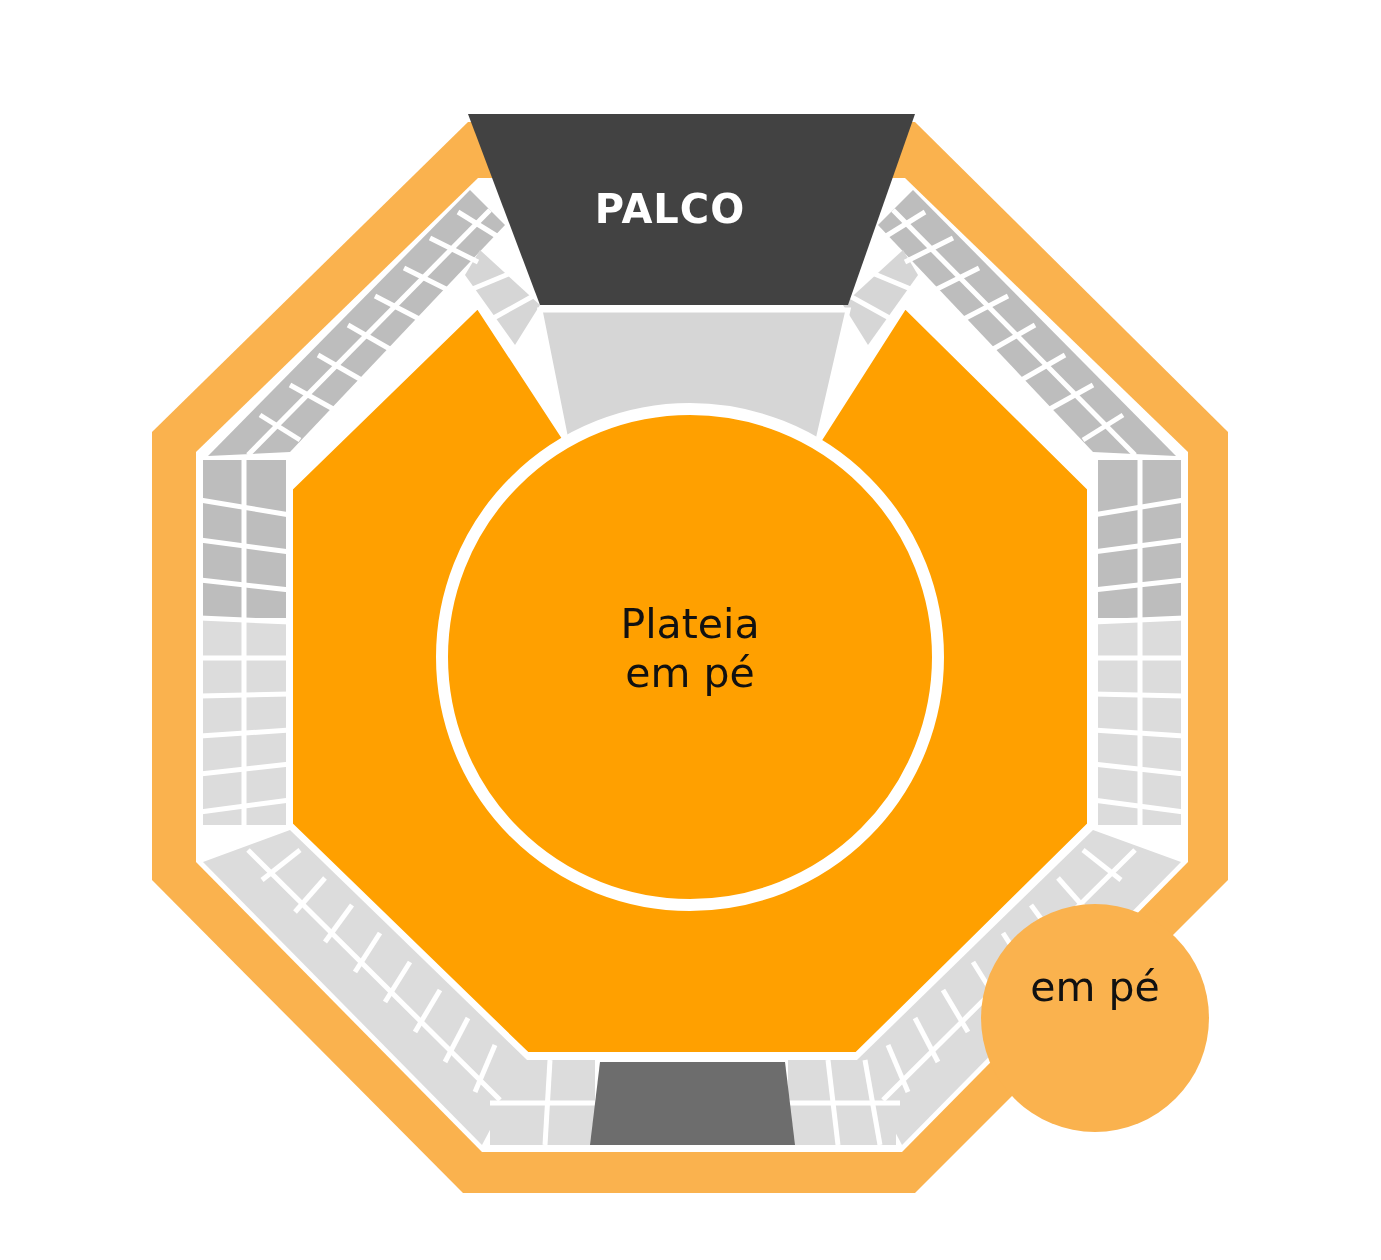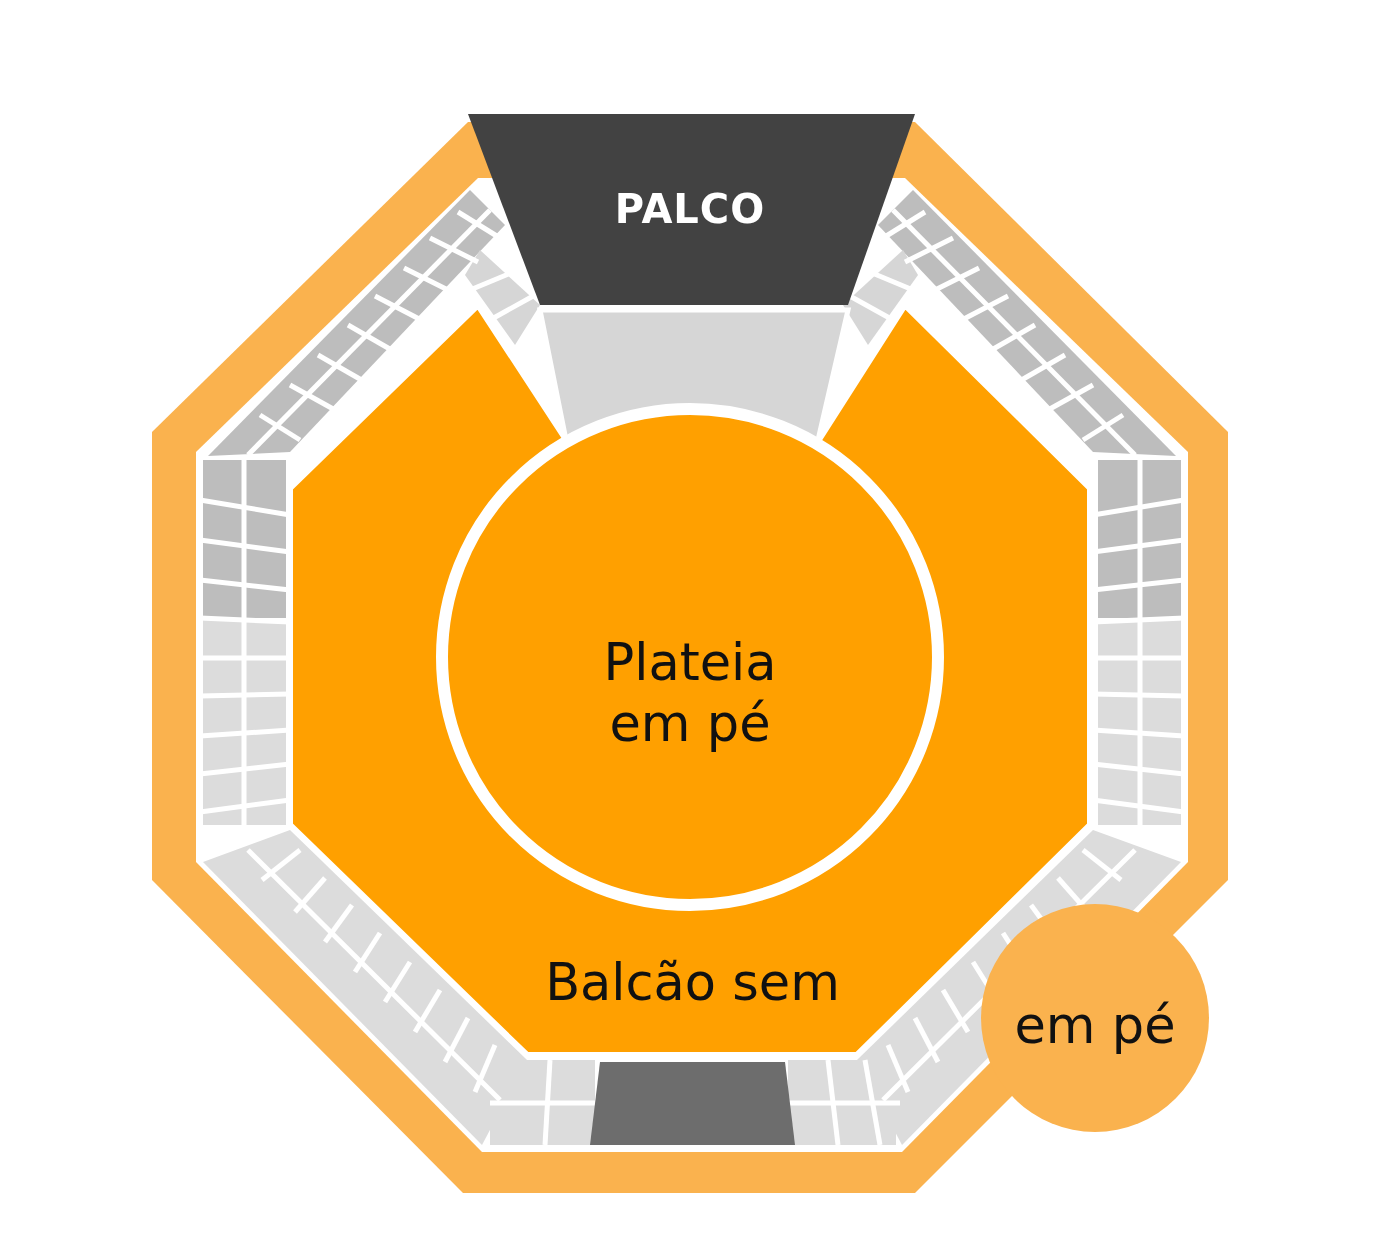--- a/index.html
+++ b/index.html
@@ -1,21 +1,21 @@
 <!DOCTYPE html>
 <html><head>
 <meta charset="utf-8">
 <style>
   html, body { margin: 0; padding: 0; background: #ffffff; }
   body { width: 1381px; height: 1260px; position: relative; overflow: hidden; }
   #map { position: absolute; left: 0; top: 0; width: 1381px; height: 1260px; }
   .lbl { position: absolute; text-align: center; color: #111111;
          font-family: "DejaVu Sans", sans-serif; line-height: 1.2; }
   .palco-lbl { color: #ffffff; font-weight: bold; font-size: 40px; letter-spacing: 1px; }
-  .big-lbl { font-size: 51px; margin-top: 32px; }
+  .big-lbl { font-size: 41px; }
 </style>
 </head>
 <body>
 
 <svg id="map" viewBox="0 0 1381 1260" xmlns="http://www.w3.org/2000/svg">
 
   <polygon points="468,122 915,122 1228,432 1228,880 915,1193 463,1193 152,880 152,432" fill="#FAB24E"></polygon>
 
   <polygon points="478,178 905,178 1188,452 1188,862 902,1152 482,1152 196,862 196,452" fill="#FFFFFF"></polygon>
 
@@ -136,28 +136,27 @@
 
   <polygon points="540,310 848,310 818,440 566,440" fill="#D6D6D6" stroke="#FFFFFF" stroke-width="5"></polygon>
 
   <circle cx="690" cy="657" r="248" fill="#FFA000" stroke="#FFFFFF" stroke-width="12"></circle>
 
   <polygon points="600,1062 785,1062 795,1145 590,1145" fill="#6D6D6D"></polygon>
 
   <circle cx="1095" cy="1018" r="114" fill="#FAB24E"></circle>
 </svg>
 
-<div class="lbl palco-lbl" style="left:540px; top:185px; width:300px;">
+<div class="lbl palco-lbl" style="left:520px; top:185px; width:300px;">
   <span>PALCO</span>
 </div>
 
 <div class="lbl big-lbl" style="left:540px; top:600px; width:300px;">
   <div>Plateia</div>
   <div>em pé</div>
 </div>
 
 <div class="lbl big-lbl" style="left:520px; top:920px; width:345px;">
-  <div>Balcão sem</div>
 </div>
 
 <div class="lbl big-lbl" style="left:990px; top:963px; width:210px;">
   <div>em pé</div>
 </div>
 
 </body></html>

